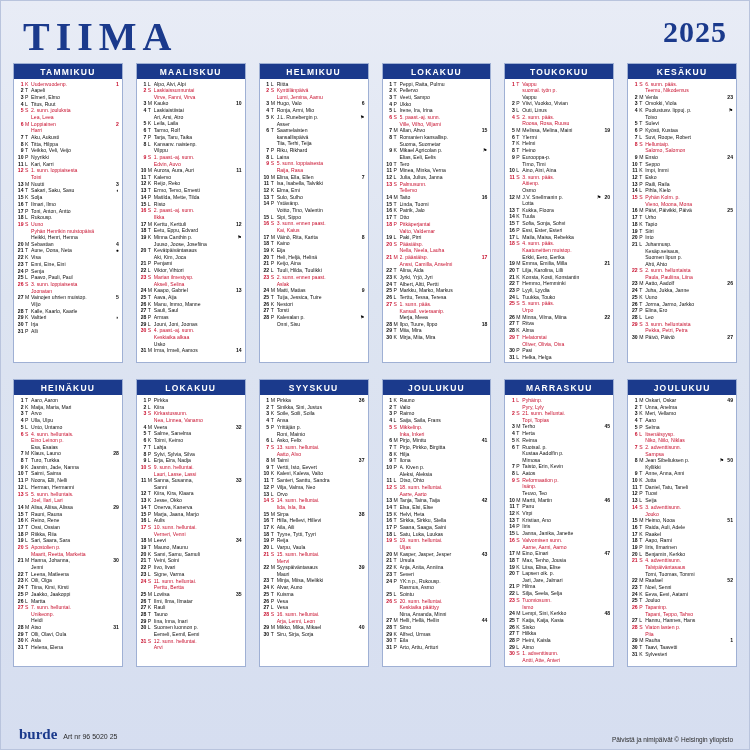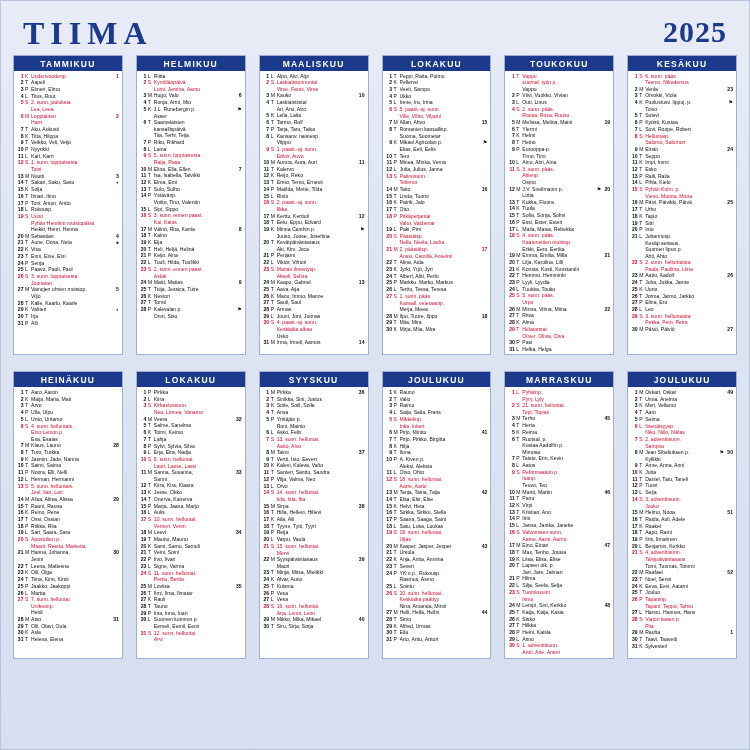--- a/index.html
+++ b/index.html
@@ -18,21 +18,21 @@
     position:relative;
     padding:6px 6px 0 6px;
   }
   
   .header {
     display:flex; align-items:flex-start; justify-content:space-between;
     padding:10px 16px 6px 16px;
   }
   .brand {
     font-family:"Liberation Serif", serif;
-    font-size:32px; letter-spacing:6px; color:#1b3a8c; font-weight:bold;
+    font-size:40px; letter-spacing:6px; color:#1b3a8c; font-weight:bold;
     line-height:1;
   }
   .year {
     font-family:"Liberation Serif", serif;
     font-size:30px; color:#1b3a8c; font-weight:bold; letter-spacing:1px;
     line-height:1;
   }
   
   .months {
     display:grid;
@@ -283,353 +283,353 @@
             <span class="d-name">Irja</span>
           </div>
           <div class="day">
             <span class="d-num">31</span>
             <span class="d-wd">P</span>
             <span class="d-name">Alli</span>
           </div>
         </div>
       </div>
       <div class="month">
-        <div class="month-title">HELMIKUU</div>
+        <div class="month-title">MAALISKUU</div>
         <div class="days">
           <div class="day">
             <span class="d-num">1</span>
             <span class="d-wd">L</span>
-            <span class="d-name">Riitta</span>
+            <span class="d-name">Alpo, Alvi, Alpi</span>
           </div>
           <div class="day sun">
             <span class="d-num">2</span>
             <span class="d-wd">S</span>
-            <span class="d-name">Kynttilänpäivä</span>
-          </div>
-          <div class="cont sun">Lumi, Jemina, Aamu</div>
+            <span class="d-name">Laskiaissunnuntai</span>
+          </div>
+          <div class="cont sun">Virve, Fanni, Virva</div>
           <div class="day">
             <span class="d-num">3</span>
             <span class="d-wd">M</span>
-            <span class="d-name">Hugo, Valo</span>
-            <span class="d-wk">6</span>
+            <span class="d-name">Kauko</span>
+            <span class="d-wk">10</span>
           </div>
           <div class="day">
             <span class="d-num">4</span>
             <span class="d-wd">T</span>
-            <span class="d-name">Ronja, Armi, Mio</span>
-          </div>
+            <span class="d-name">Laskiaistiistai</span>
+          </div>
+          <div class="cont">Ari, Arsi, Atro</div>
           <div class="day">
             <span class="d-num">5</span>
             <span class="d-wd">K</span>
-            <span class="d-name">J.L. Runebergin p.</span>
+            <span class="d-name">Leila, Laila</span>
+          </div>
+          <div class="day">
+            <span class="d-num">6</span>
+            <span class="d-wd">T</span>
+            <span class="d-name">Tarmo, Rolf</span>
+          </div>
+          <div class="day">
+            <span class="d-num">7</span>
+            <span class="d-wd">P</span>
+            <span class="d-name">Tarja, Taru, Taika</span>
+          </div>
+          <div class="day">
+            <span class="d-num">8</span>
+            <span class="d-wd">L</span>
+            <span class="d-name">Kansanv. naistenp.</span>
+          </div>
+          <div class="cont">Vilppu</div>
+          <div class="day sun">
+            <span class="d-num">9</span>
+            <span class="d-wd">S</span>
+            <span class="d-name">1. paast.-aj. sunn.</span>
+          </div>
+          <div class="cont sun">Edvin, Auvo</div>
+          <div class="day">
+            <span class="d-num">10</span>
+            <span class="d-wd">M</span>
+            <span class="d-name">Aurora, Aura, Auri</span>
+            <span class="d-wk">11</span>
+          </div>
+          <div class="day">
+            <span class="d-num">11</span>
+            <span class="d-wd">T</span>
+            <span class="d-name">Kalervo</span>
+          </div>
+          <div class="day">
+            <span class="d-num">12</span>
+            <span class="d-wd">K</span>
+            <span class="d-name">Reijo, Reko</span>
+          </div>
+          <div class="day">
+            <span class="d-num">13</span>
+            <span class="d-wd">T</span>
+            <span class="d-name">Ermo, Tervo, Ernesti</span>
+          </div>
+          <div class="day">
+            <span class="d-num">14</span>
+            <span class="d-wd">P</span>
+            <span class="d-name">Matilda, Mette, Tilda</span>
+          </div>
+          <div class="day">
+            <span class="d-num">15</span>
+            <span class="d-wd">L</span>
+            <span class="d-name">Risto</span>
+          </div>
+          <div class="day sun">
+            <span class="d-num">16</span>
+            <span class="d-wd">S</span>
+            <span class="d-name">2. paast.-aj. sunn.</span>
+          </div>
+          <div class="cont sun">Ilkka</div>
+          <div class="day">
+            <span class="d-num">17</span>
+            <span class="d-wd">M</span>
+            <span class="d-name">Kerttu, Kerttuli</span>
+            <span class="d-wk">12</span>
+          </div>
+          <div class="day">
+            <span class="d-num">18</span>
+            <span class="d-wd">T</span>
+            <span class="d-name">Eetu, Eppu, Edvard</span>
+          </div>
+          <div class="day">
+            <span class="d-num">19</span>
+            <span class="d-wd">K</span>
+            <span class="d-name">Minna Canthin p.</span>
             <span class="flag">⚑</span>
           </div>
-          <div class="cont">Asser</div>
-          <div class="day">
-            <span class="d-num">6</span>
-            <span class="d-wd">T</span>
-            <span class="d-name">Saamelaisten</span>
-          </div>
-          <div class="cont">kansallispäivä</div>
-          <div class="cont">Tiia, Terhi, Teija</div>
-          <div class="day">
-            <span class="d-num">7</span>
-            <span class="d-wd">P</span>
-            <span class="d-name">Riku, Rikhard</span>
-          </div>
-          <div class="day">
-            <span class="d-num">8</span>
-            <span class="d-wd">L</span>
-            <span class="d-name">Laina</span>
-          </div>
-          <div class="day sun">
-            <span class="d-num">9</span>
-            <span class="d-wd">S</span>
-            <span class="d-name">5. sunn. loppiaisesta</span>
-          </div>
-          <div class="cont sun">Raija, Rasa</div>
-          <div class="day">
-            <span class="d-num">10</span>
-            <span class="d-wd">M</span>
-            <span class="d-name">Elina, Ella, Ellen</span>
-            <span class="d-wk">7</span>
-          </div>
-          <div class="day">
-            <span class="d-num">11</span>
-            <span class="d-wd">T</span>
-            <span class="d-name">Isa, Isabella, Talvikki</span>
-          </div>
-          <div class="day">
-            <span class="d-num">12</span>
-            <span class="d-wd">K</span>
-            <span class="d-name">Elma, Emi</span>
-          </div>
-          <div class="day">
-            <span class="d-num">13</span>
-            <span class="d-wd">T</span>
-            <span class="d-name">Sulo, Sulho</span>
-          </div>
-          <div class="day">
-            <span class="d-num">14</span>
-            <span class="d-wd">P</span>
-            <span class="d-name">Ystävänp.</span>
-          </div>
-          <div class="cont">Voitto, Tino, Valentin</div>
-          <div class="day">
-            <span class="d-num">15</span>
-            <span class="d-wd">L</span>
-            <span class="d-name">Sipi, Sippo</span>
-          </div>
-          <div class="day sun">
-            <span class="d-num">16</span>
-            <span class="d-wd">S</span>
-            <span class="d-name">3. sunn. ennen paast.</span>
-          </div>
-          <div class="cont sun">Kai, Kaius</div>
-          <div class="day">
-            <span class="d-num">17</span>
-            <span class="d-wd">M</span>
-            <span class="d-name">Väinö, Rita, Karita</span>
-            <span class="d-wk">8</span>
-          </div>
-          <div class="day">
-            <span class="d-num">18</span>
-            <span class="d-wd">T</span>
-            <span class="d-name">Kaino</span>
-          </div>
-          <div class="day">
-            <span class="d-num">19</span>
-            <span class="d-wd">K</span>
-            <span class="d-name">Eija</span>
-          </div>
+          <div class="cont">Juuso, Joose, Josefiina</div>
           <div class="day">
             <span class="d-num">20</span>
             <span class="d-wd">T</span>
-            <span class="d-name">Heli, Heljä, Helinä</span>
-          </div>
+            <span class="d-name">Kevätpäiväntasaus</span>
+          </div>
+          <div class="cont">Aki, Kim, Joca</div>
           <div class="day">
             <span class="d-num">21</span>
             <span class="d-wd">P</span>
-            <span class="d-name">Keijo, Aina</span>
+            <span class="d-name">Penjami</span>
           </div>
           <div class="day">
             <span class="d-num">22</span>
             <span class="d-wd">L</span>
-            <span class="d-name">Tuuli, Hilda, Tuulikki</span>
+            <span class="d-name">Viktor, Vihtori</span>
           </div>
           <div class="day sun">
             <span class="d-num">23</span>
             <span class="d-wd">S</span>
-            <span class="d-name">2. sunn. ennen paast.</span>
-          </div>
-          <div class="cont sun">Aslak</div>
+            <span class="d-name">Marian ilmestysp.</span>
+          </div>
+          <div class="cont sun">Akseli, Selina</div>
           <div class="day">
             <span class="d-num">24</span>
             <span class="d-wd">M</span>
-            <span class="d-name">Matti, Matias</span>
-            <span class="d-wk">9</span>
+            <span class="d-name">Kaapo, Gabriel</span>
+            <span class="d-wk">13</span>
           </div>
           <div class="day">
             <span class="d-num">25</span>
             <span class="d-wd">T</span>
-            <span class="d-name">Tuija, Jessica, Tuire</span>
+            <span class="d-name">Aava, Aija</span>
           </div>
           <div class="day">
             <span class="d-num">26</span>
             <span class="d-wd">K</span>
-            <span class="d-name">Nestori</span>
+            <span class="d-name">Manu, Immo, Manne</span>
           </div>
           <div class="day">
             <span class="d-num">27</span>
             <span class="d-wd">T</span>
-            <span class="d-name">Torsti</span>
+            <span class="d-name">Sauli, Saul</span>
           </div>
           <div class="day">
             <span class="d-num">28</span>
             <span class="d-wd">P</span>
-            <span class="d-name">Kalevalan p.</span>
-            <span class="flag">⚑</span>
-          </div>
-          <div class="cont">Onni, Sisu</div>
+            <span class="d-name">Armas</span>
+          </div>
+          <div class="day">
+            <span class="d-num">29</span>
+            <span class="d-wd">L</span>
+            <span class="d-name">Jouni, Joni, Joonas</span>
+          </div>
+          <div class="day sun">
+            <span class="d-num">30</span>
+            <span class="d-wd">S</span>
+            <span class="d-name">4. paast.-aj. sunn.</span>
+          </div>
+          <div class="cont sun">Keskiaika alkaa</div>
+          <div class="cont">Usko</div>
+          <div class="day">
+            <span class="d-num">31</span>
+            <span class="d-wd">M</span>
+            <span class="d-name">Irma, Irmeli, Aamos</span>
+            <span class="d-wk">14</span>
+          </div>
         </div>
       </div>
       <div class="month">
-        <div class="month-title">MAALISKUU</div>
+        <div class="month-title">HELMIKUU</div>
         <div class="days">
           <div class="day">
             <span class="d-num">1</span>
             <span class="d-wd">L</span>
-            <span class="d-name">Alpo, Alvi, Alpi</span>
+            <span class="d-name">Riitta</span>
           </div>
           <div class="day sun">
             <span class="d-num">2</span>
             <span class="d-wd">S</span>
-            <span class="d-name">Laskiaissunnuntai</span>
-          </div>
-          <div class="cont sun">Virve, Fanni, Virva</div>
+            <span class="d-name">Kynttilänpäivä</span>
+          </div>
+          <div class="cont sun">Lumi, Jemina, Aamu</div>
           <div class="day">
             <span class="d-num">3</span>
             <span class="d-wd">M</span>
-            <span class="d-name">Kauko</span>
-            <span class="d-wk">10</span>
+            <span class="d-name">Hugo, Valo</span>
+            <span class="d-wk">6</span>
           </div>
           <div class="day">
             <span class="d-num">4</span>
             <span class="d-wd">T</span>
-            <span class="d-name">Laskiaistiistai</span>
-          </div>
-          <div class="cont">Ari, Arsi, Atro</div>
+            <span class="d-name">Ronja, Armi, Mio</span>
+          </div>
           <div class="day">
             <span class="d-num">5</span>
             <span class="d-wd">K</span>
-            <span class="d-name">Leila, Laila</span>
-          </div>
+            <span class="d-name">J.L. Runebergin p.</span>
+            <span class="flag">⚑</span>
+          </div>
+          <div class="cont">Asser</div>
           <div class="day">
             <span class="d-num">6</span>
             <span class="d-wd">T</span>
-            <span class="d-name">Tarmo, Rolf</span>
-          </div>
+            <span class="d-name">Saamelaisten</span>
+          </div>
+          <div class="cont">kansallispäivä</div>
+          <div class="cont">Tiia, Terhi, Teija</div>
           <div class="day">
             <span class="d-num">7</span>
             <span class="d-wd">P</span>
-            <span class="d-name">Tarja, Taru, Taika</span>
+            <span class="d-name">Riku, Rikhard</span>
           </div>
           <div class="day">
             <span class="d-num">8</span>
             <span class="d-wd">L</span>
-            <span class="d-name">Kansanv. naistenp.</span>
-          </div>
-          <div class="cont">Vilppu</div>
+            <span class="d-name">Laina</span>
+          </div>
           <div class="day sun">
             <span class="d-num">9</span>
             <span class="d-wd">S</span>
-            <span class="d-name">1. paast.-aj. sunn.</span>
-          </div>
-          <div class="cont sun">Edvin, Auvo</div>
+            <span class="d-name">5. sunn. loppiaisesta</span>
+          </div>
+          <div class="cont sun">Raija, Rasa</div>
           <div class="day">
             <span class="d-num">10</span>
             <span class="d-wd">M</span>
-            <span class="d-name">Aurora, Aura, Auri</span>
-            <span class="d-wk">11</span>
+            <span class="d-name">Elina, Ella, Ellen</span>
+            <span class="d-wk">7</span>
           </div>
           <div class="day">
             <span class="d-num">11</span>
             <span class="d-wd">T</span>
-            <span class="d-name">Kalervo</span>
+            <span class="d-name">Isa, Isabella, Talvikki</span>
           </div>
           <div class="day">
             <span class="d-num">12</span>
             <span class="d-wd">K</span>
-            <span class="d-name">Reijo, Reko</span>
+            <span class="d-name">Elma, Emi</span>
           </div>
           <div class="day">
             <span class="d-num">13</span>
             <span class="d-wd">T</span>
-            <span class="d-name">Ermo, Tervo, Ernesti</span>
+            <span class="d-name">Sulo, Sulho</span>
           </div>
           <div class="day">
             <span class="d-num">14</span>
             <span class="d-wd">P</span>
-            <span class="d-name">Matilda, Mette, Tilda</span>
-          </div>
+            <span class="d-name">Ystävänp.</span>
+          </div>
+          <div class="cont">Voitto, Tino, Valentin</div>
           <div class="day">
             <span class="d-num">15</span>
             <span class="d-wd">L</span>
-            <span class="d-name">Risto</span>
+            <span class="d-name">Sipi, Sippo</span>
           </div>
           <div class="day sun">
             <span class="d-num">16</span>
             <span class="d-wd">S</span>
-            <span class="d-name">2. paast.-aj. sunn.</span>
-          </div>
-          <div class="cont sun">Ilkka</div>
+            <span class="d-name">3. sunn. ennen paast.</span>
+          </div>
+          <div class="cont sun">Kai, Kaius</div>
           <div class="day">
             <span class="d-num">17</span>
             <span class="d-wd">M</span>
-            <span class="d-name">Kerttu, Kerttuli</span>
-            <span class="d-wk">12</span>
+            <span class="d-name">Väinö, Rita, Karita</span>
+            <span class="d-wk">8</span>
           </div>
           <div class="day">
             <span class="d-num">18</span>
             <span class="d-wd">T</span>
-            <span class="d-name">Eetu, Eppu, Edvard</span>
+            <span class="d-name">Kaino</span>
           </div>
           <div class="day">
             <span class="d-num">19</span>
             <span class="d-wd">K</span>
-            <span class="d-name">Minna Canthin p.</span>
+            <span class="d-name">Eija</span>
+          </div>
+          <div class="day">
+            <span class="d-num">20</span>
+            <span class="d-wd">T</span>
+            <span class="d-name">Heli, Heljä, Helinä</span>
+          </div>
+          <div class="day">
+            <span class="d-num">21</span>
+            <span class="d-wd">P</span>
+            <span class="d-name">Keijo, Aina</span>
+          </div>
+          <div class="day">
+            <span class="d-num">22</span>
+            <span class="d-wd">L</span>
+            <span class="d-name">Tuuli, Hilda, Tuulikki</span>
+          </div>
+          <div class="day sun">
+            <span class="d-num">23</span>
+            <span class="d-wd">S</span>
+            <span class="d-name">2. sunn. ennen paast.</span>
+          </div>
+          <div class="cont sun">Aslak</div>
+          <div class="day">
+            <span class="d-num">24</span>
+            <span class="d-wd">M</span>
+            <span class="d-name">Matti, Matias</span>
+            <span class="d-wk">9</span>
+          </div>
+          <div class="day">
+            <span class="d-num">25</span>
+            <span class="d-wd">T</span>
+            <span class="d-name">Tuija, Jessica, Tuire</span>
+          </div>
+          <div class="day">
+            <span class="d-num">26</span>
+            <span class="d-wd">K</span>
+            <span class="d-name">Nestori</span>
+          </div>
+          <div class="day">
+            <span class="d-num">27</span>
+            <span class="d-wd">T</span>
+            <span class="d-name">Torsti</span>
+          </div>
+          <div class="day">
+            <span class="d-num">28</span>
+            <span class="d-wd">P</span>
+            <span class="d-name">Kalevalan p.</span>
             <span class="flag">⚑</span>
           </div>
-          <div class="cont">Juuso, Joose, Josefiina</div>
-          <div class="day">
-            <span class="d-num">20</span>
-            <span class="d-wd">T</span>
-            <span class="d-name">Kevätpäiväntasaus</span>
-          </div>
-          <div class="cont">Aki, Kim, Joca</div>
-          <div class="day">
-            <span class="d-num">21</span>
-            <span class="d-wd">P</span>
-            <span class="d-name">Penjami</span>
-          </div>
-          <div class="day">
-            <span class="d-num">22</span>
-            <span class="d-wd">L</span>
-            <span class="d-name">Viktor, Vihtori</span>
-          </div>
-          <div class="day sun">
-            <span class="d-num">23</span>
-            <span class="d-wd">S</span>
-            <span class="d-name">Marian ilmestysp.</span>
-          </div>
-          <div class="cont sun">Akseli, Selina</div>
-          <div class="day">
-            <span class="d-num">24</span>
-            <span class="d-wd">M</span>
-            <span class="d-name">Kaapo, Gabriel</span>
-            <span class="d-wk">13</span>
-          </div>
-          <div class="day">
-            <span class="d-num">25</span>
-            <span class="d-wd">T</span>
-            <span class="d-name">Aava, Aija</span>
-          </div>
-          <div class="day">
-            <span class="d-num">26</span>
-            <span class="d-wd">K</span>
-            <span class="d-name">Manu, Immo, Manne</span>
-          </div>
-          <div class="day">
-            <span class="d-num">27</span>
-            <span class="d-wd">T</span>
-            <span class="d-name">Sauli, Saul</span>
-          </div>
-          <div class="day">
-            <span class="d-num">28</span>
-            <span class="d-wd">P</span>
-            <span class="d-name">Armas</span>
-          </div>
-          <div class="day">
-            <span class="d-num">29</span>
-            <span class="d-wd">L</span>
-            <span class="d-name">Jouni, Joni, Joonas</span>
-          </div>
-          <div class="day sun">
-            <span class="d-num">30</span>
-            <span class="d-wd">S</span>
-            <span class="d-name">4. paast.-aj. sunn.</span>
-          </div>
-          <div class="cont sun">Keskiaika alkaa</div>
-          <div class="cont">Usko</div>
-          <div class="day">
-            <span class="d-num">31</span>
-            <span class="d-wd">M</span>
-            <span class="d-name">Irma, Irmeli, Aamos</span>
-            <span class="d-wk">14</span>
-          </div>
+          <div class="cont">Onni, Sisu</div>
         </div>
       </div>
       <div class="month">
         <div class="month-title">LOKAKUU</div>
         <div class="days">
           <div class="day">
             <span class="d-num">1</span>
             <span class="d-wd">T</span>
             <span class="d-name">Peppi, Raita, Pulmu</span>
           </div>
@@ -2159,14 +2159,21 @@
           </div>
           <div class="day">
             <span class="d-num">31</span>
             <span class="d-wd">K</span>
             <span class="d-name">Sylvesteri</span>
           </div>
         </div>
       </div>
     </div>
 
+  <div class="footer">
+    <div class="fl-left">
+      <span class="burde">burde</span>
+      <span class="artnr">Art nr 96 5020 25</span>
+    </div>
+    <div class="credit">Päivistä ja nimipäivät © Helsingin yliopisto</div>
+  </div>
 
 </div>
 
 </body></html>

